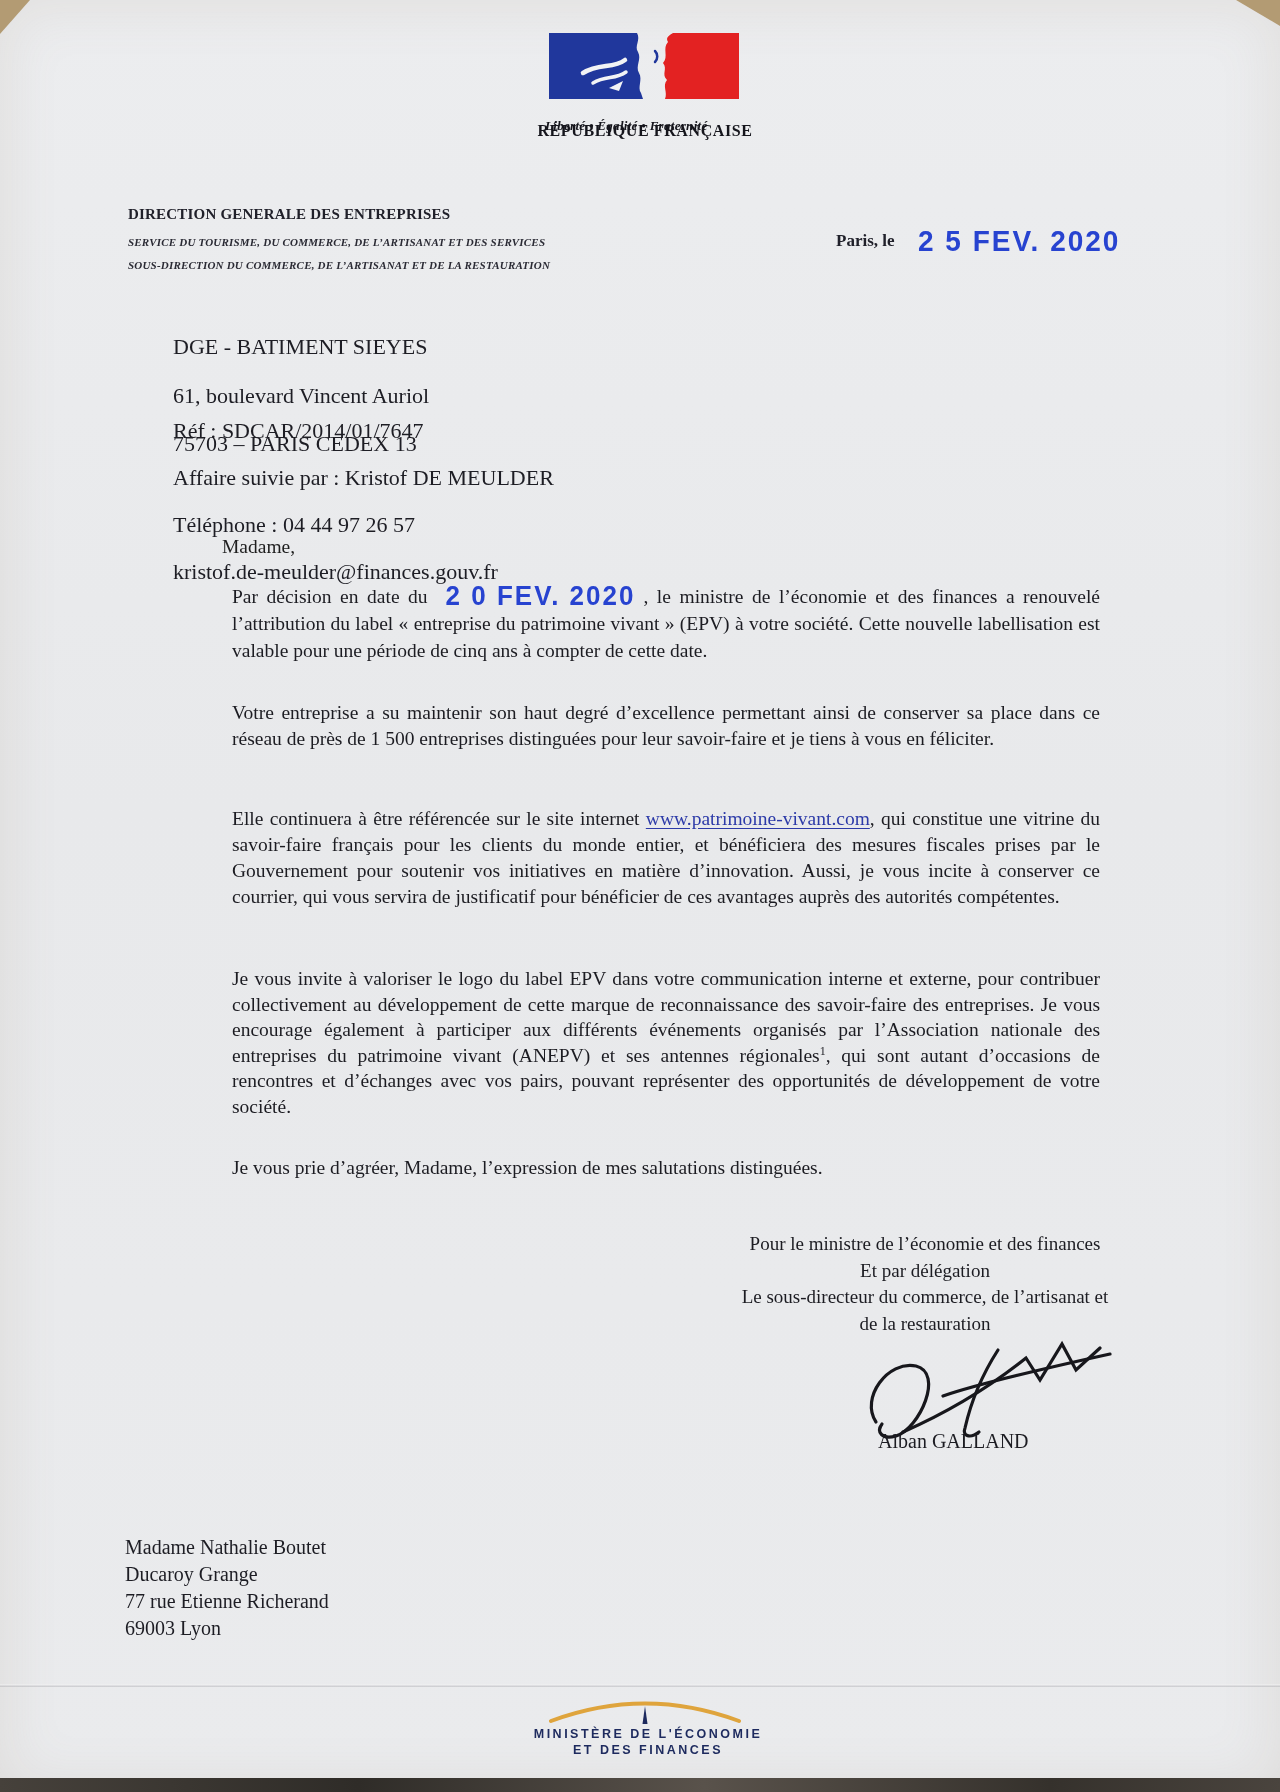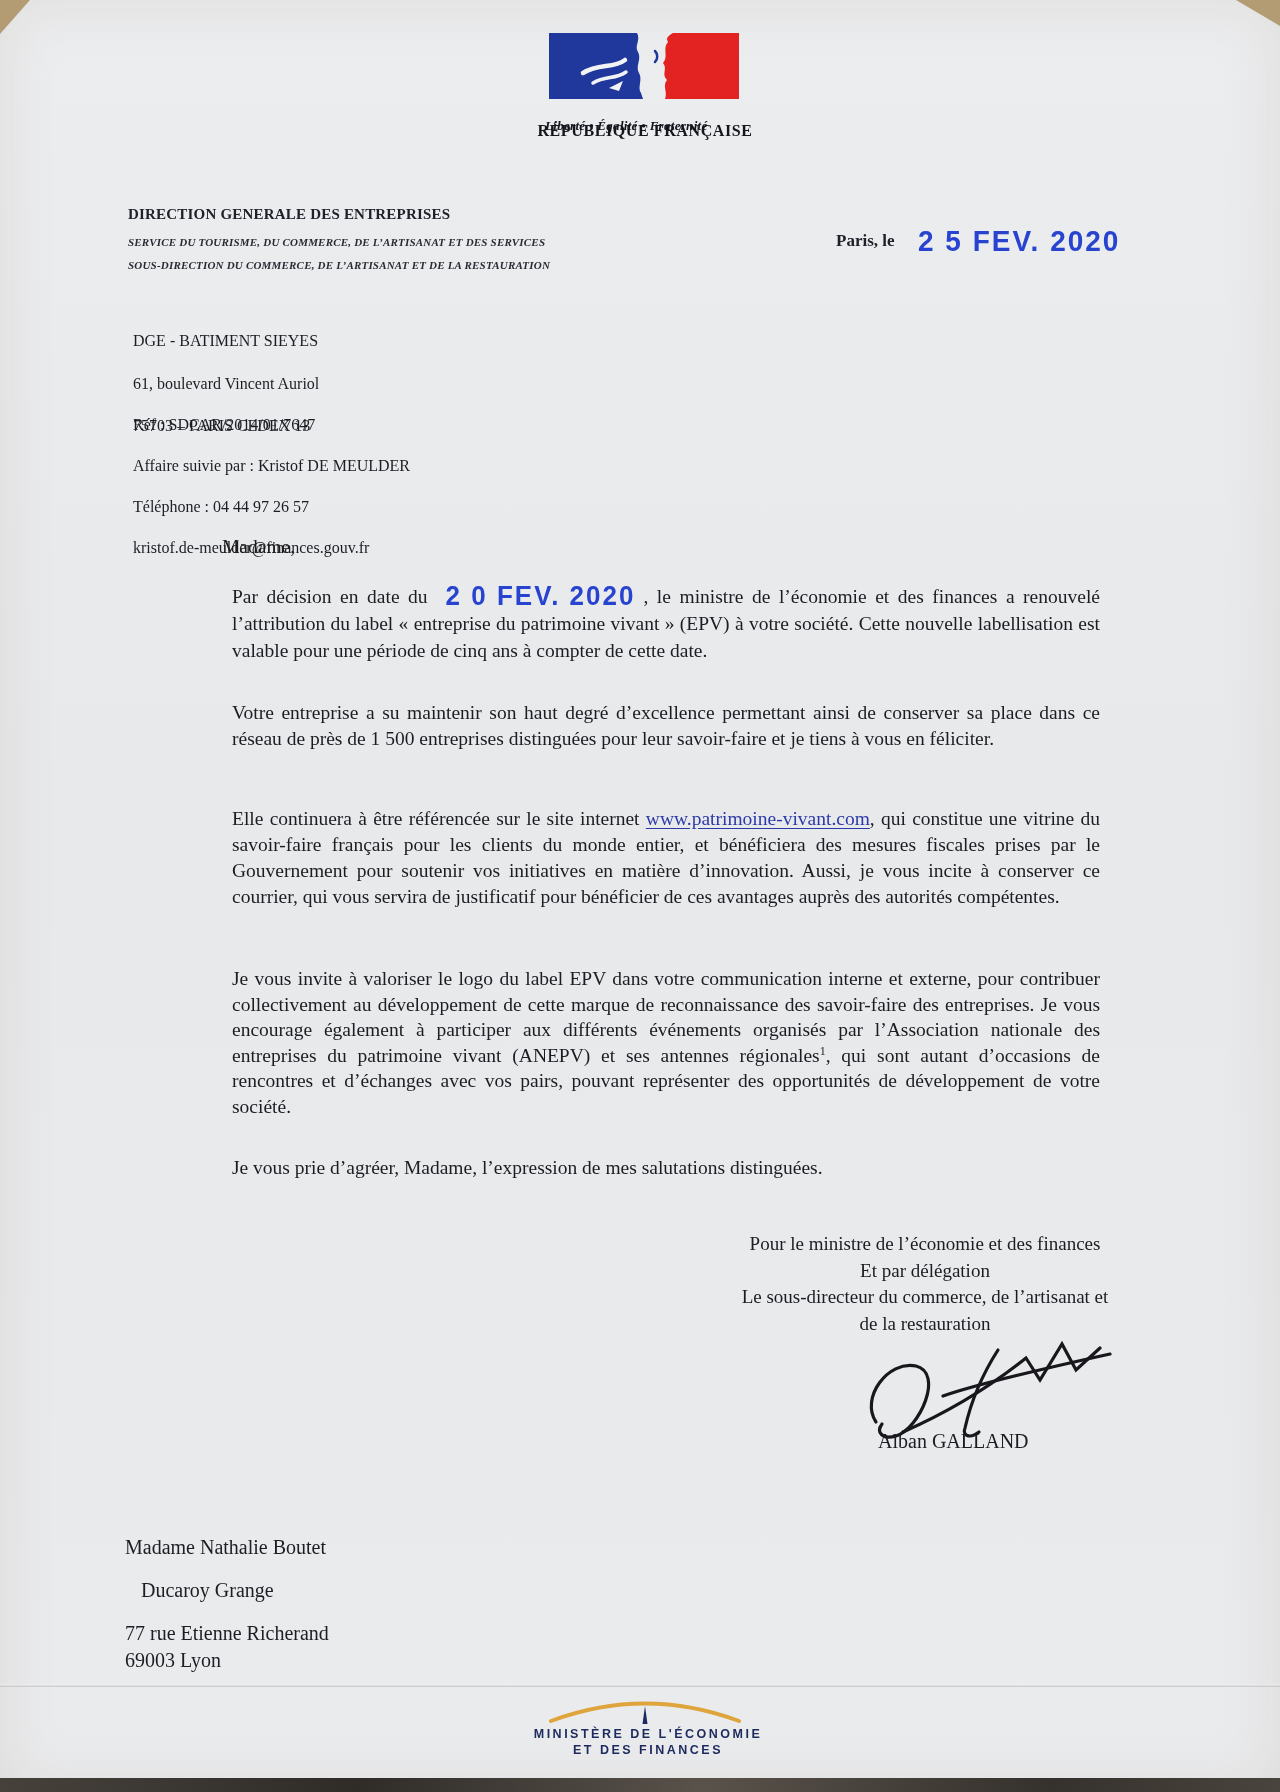--- a/index.html
+++ b/index.html
@@ -34,21 +34,21 @@
   
   #place-label{left:836px;top:231px;font-size:17px;font-weight:bold;color:#20202a;}
   .stamp{
     font-family:"Liberation Sans","DejaVu Sans",sans-serif;
     font-weight:bold;color:#2743d0;letter-spacing:2px;white-space:nowrap;
     transform:scaleY(1.06);transform-origin:left bottom;
   }
   #date-stamp-header{left:918px;top:226px;font-size:28px;}
 
   
-  .sender-line{font-size:16px;color:#1d1d24;}
+  .sender-line{font-size:22px;color:#1d1d24;margin-left:40px;}
   #sender-address{left:133px;top:312px;line-height:26.5px;}
   #sender-ref{left:133px;top:396px;line-height:25px;}
   #sender-email{text-underline-offset:3px;}
 
   
   #salutation{left:222px;top:536px;font-size:19.5px;}
   .para{
     left:232px;width:868px;font-size:19.5px;line-height:25.5px;
     text-align:justify;color:#1c1c22;
   }
@@ -148,21 +148,21 @@
         <path d="M55,96 C105,74 148,46 178,22 L192,44 L214,8 L228,34 L252,12"></path>
         <path d="M150,14 C132,42 122,70 117,92 C114,100 122,103 131,96"></path>
         <path d="M95,60 C130,48 180,36 262,18"></path>
       </g>
     </svg>
   </div>
   <p class="abs" id="sig-name">Alban GALLAND</p>
 
   <div class="abs" id="recipient">
     <p style="margin:0">Madame Nathalie Boutet</p>
-    <p style="margin:16px">Ducaroy Grange</p>
+    <p style="margin:0">Ducaroy Grange</p>
     <p style="margin:0">77 rue Etienne Richerand</p>
     <p style="margin:0">69003 Lyon</p>
   </div>
 
   <div class="abs" id="fold-line"></div>
 
   <div class="abs" id="ministry-arc">
     <svg width="200" height="30" viewBox="0 0 200 30">
       <path d="M6,25 Q100,-10 194,25" stroke="#dfa43c" stroke-width="4" fill="none" stroke-linecap="round"></path>
       <path d="M100,10 L102.5,28 L97.5,28 Z" fill="#1d2a5e"></path>

